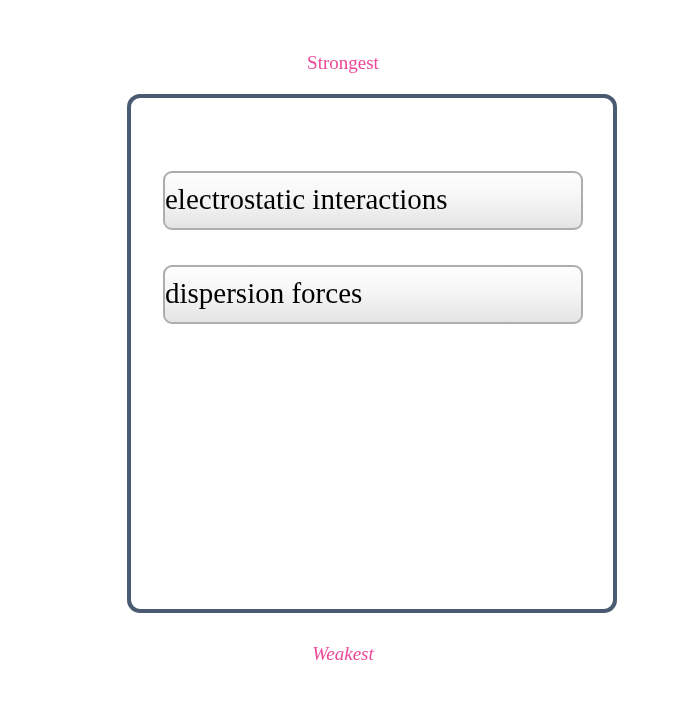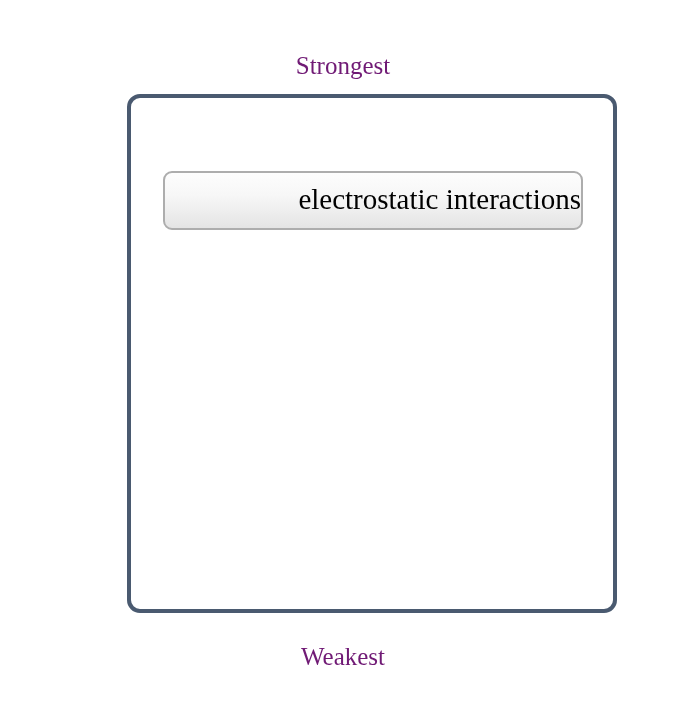--- a/index.html
+++ b/index.html
@@ -19,27 +19,27 @@
     width: 686px;
     height: 702px;
   }
 
   
   .rank-caption {
     position: absolute;
     left: 0;
     width: 686px;
     text-align: center;
-    font-size: 25px;
+    font-size: 19px;
     line-height: 1;
-    color: #701a75;
+    color: #ec4899;
     white-space: nowrap;
   }
   #caption-top    { top: 53px; }
-  #caption-bottom { top: 644px; }
+  #caption-bottom { top: 644px; font-style: italic; }
 
   
   #ranking-container {
     position: absolute;
     left: 127px;
     top: 94px;
     width: 490px;
     height: 519px;
     box-sizing: border-box;
     border: 4px solid #4A5A70;
@@ -58,21 +58,21 @@
   .rank-item {
     box-sizing: border-box;
     width: 420px;
     height: 59px;
     margin-bottom: 35px;
     border: 2px solid #ADADAD;
     border-radius: 9px;
     background: linear-gradient(to bottom, #FDFDFD 0%, #F7F7F7 40%, #EDEDED 72%, #E4E4E4 100%);
     display: flex;
     align-items: center;
-    justify-content: flex-end;
+    justify-content: flex-start;
   }
   .rank-item:last-child { margin-bottom: 0; }
 
   .rank-item-label {
     font-size: 29px;
     line-height: 1;
     color: #000000;
     white-space: nowrap;
     padding-bottom: 2px;
   }
@@ -86,19 +86,22 @@
 
   <div id="ranking-container">
     <div id="ranking-list">
 
       <div class="rank-item">
         <span class="rank-item-label">electrostatic interactions</span>
       </div>
 
 
 
+      <div class="rank-item">
+        <span class="rank-item-label">dispersion forces</span>
+      </div>
 
     </div>
   </div>
 
   <div class="rank-caption" id="caption-bottom">Weakest</div>
 
 </div>
 
 </body></html>

